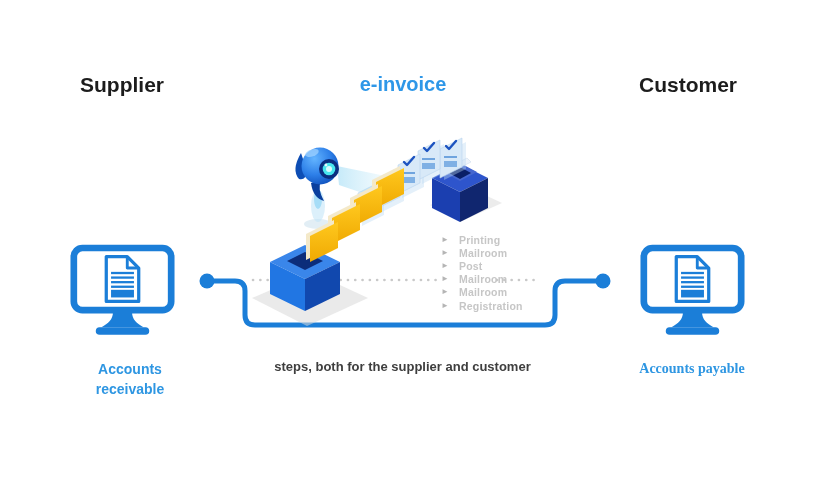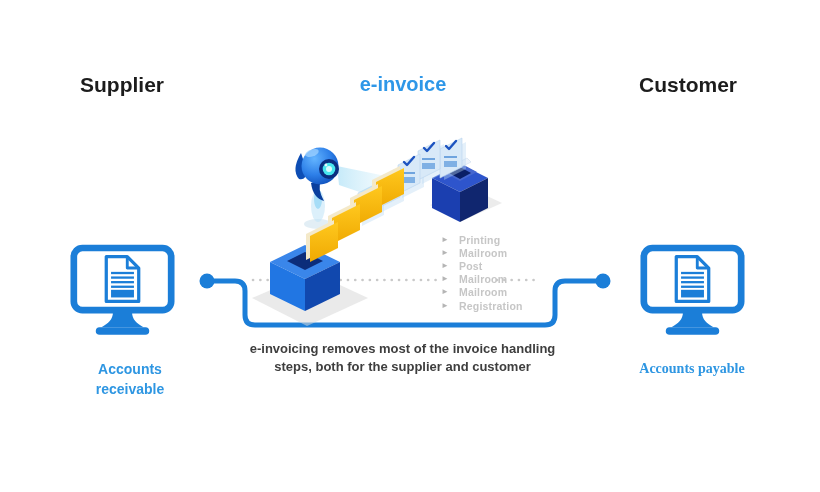--- a/index.html
+++ b/index.html
@@ -219,17 +219,17 @@
       <rect x="43" y="47.8" width="24" height="8" fill="#1b7ed8"></rect>
     </g>
     <path d="M45,71 C45,79 40,83 33,87 H77 C70,83 65,79 65,71 Z" fill="#1b7ed8"></path>
     <rect x="27" y="87" width="56" height="8" rx="4" fill="#1b7ed8"></rect>
   </svg>
 
   <div class="monitor-label left">Accounts receivable</div>
   <div class="monitor-label right">Accounts payable</div>
 
   <div class="caption">
-    <span>e-invoicing removes most of the invoice handling</span><br>
+    <br>
     <span>steps, both for the supplier and customer</span>
   </div>
 
 </div>
 
 </body></html>

